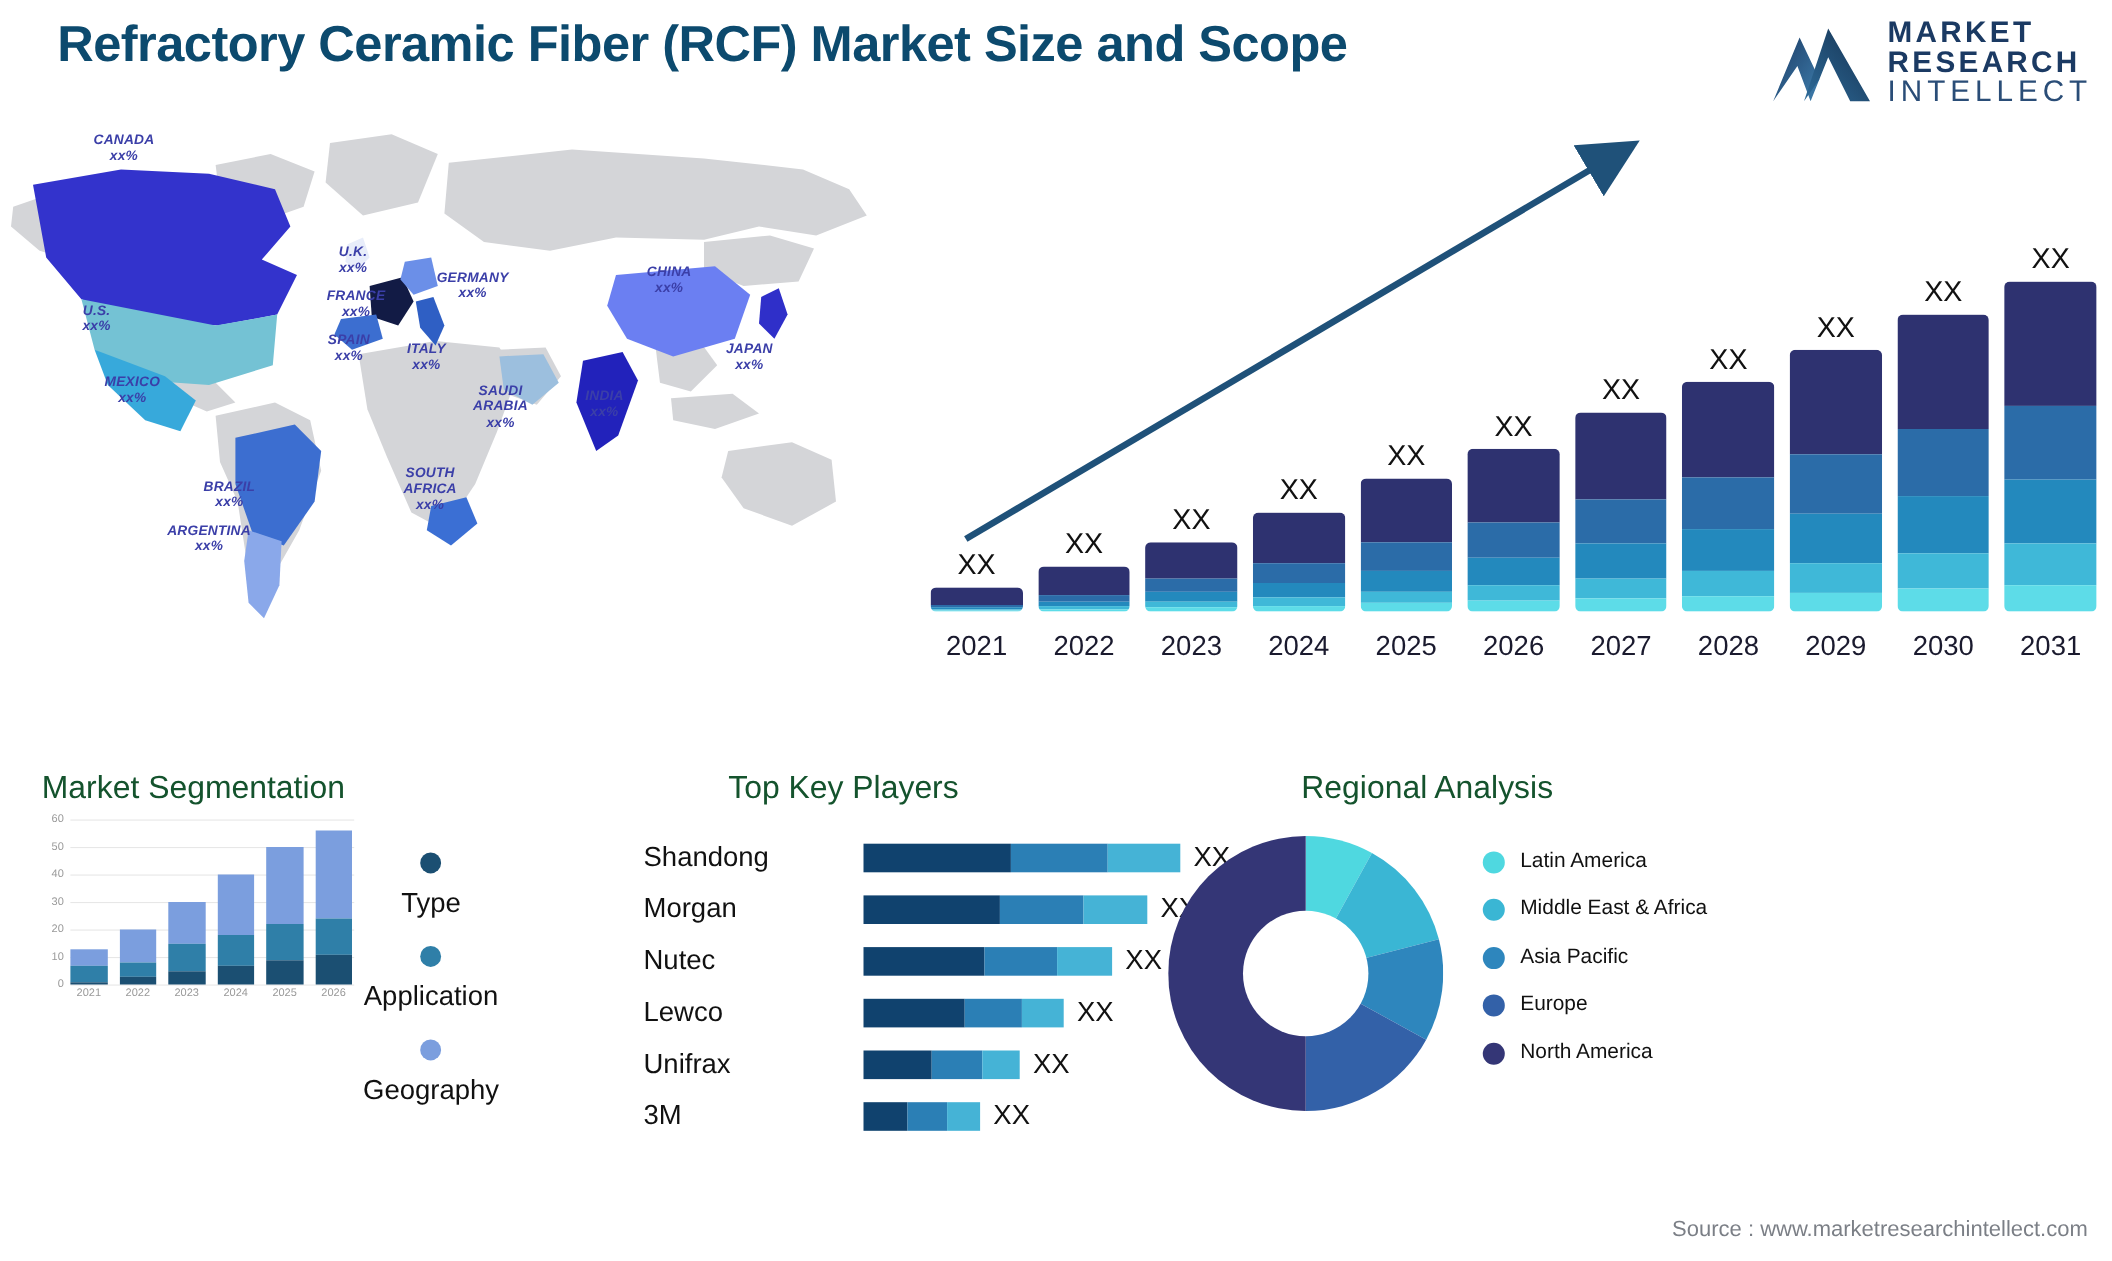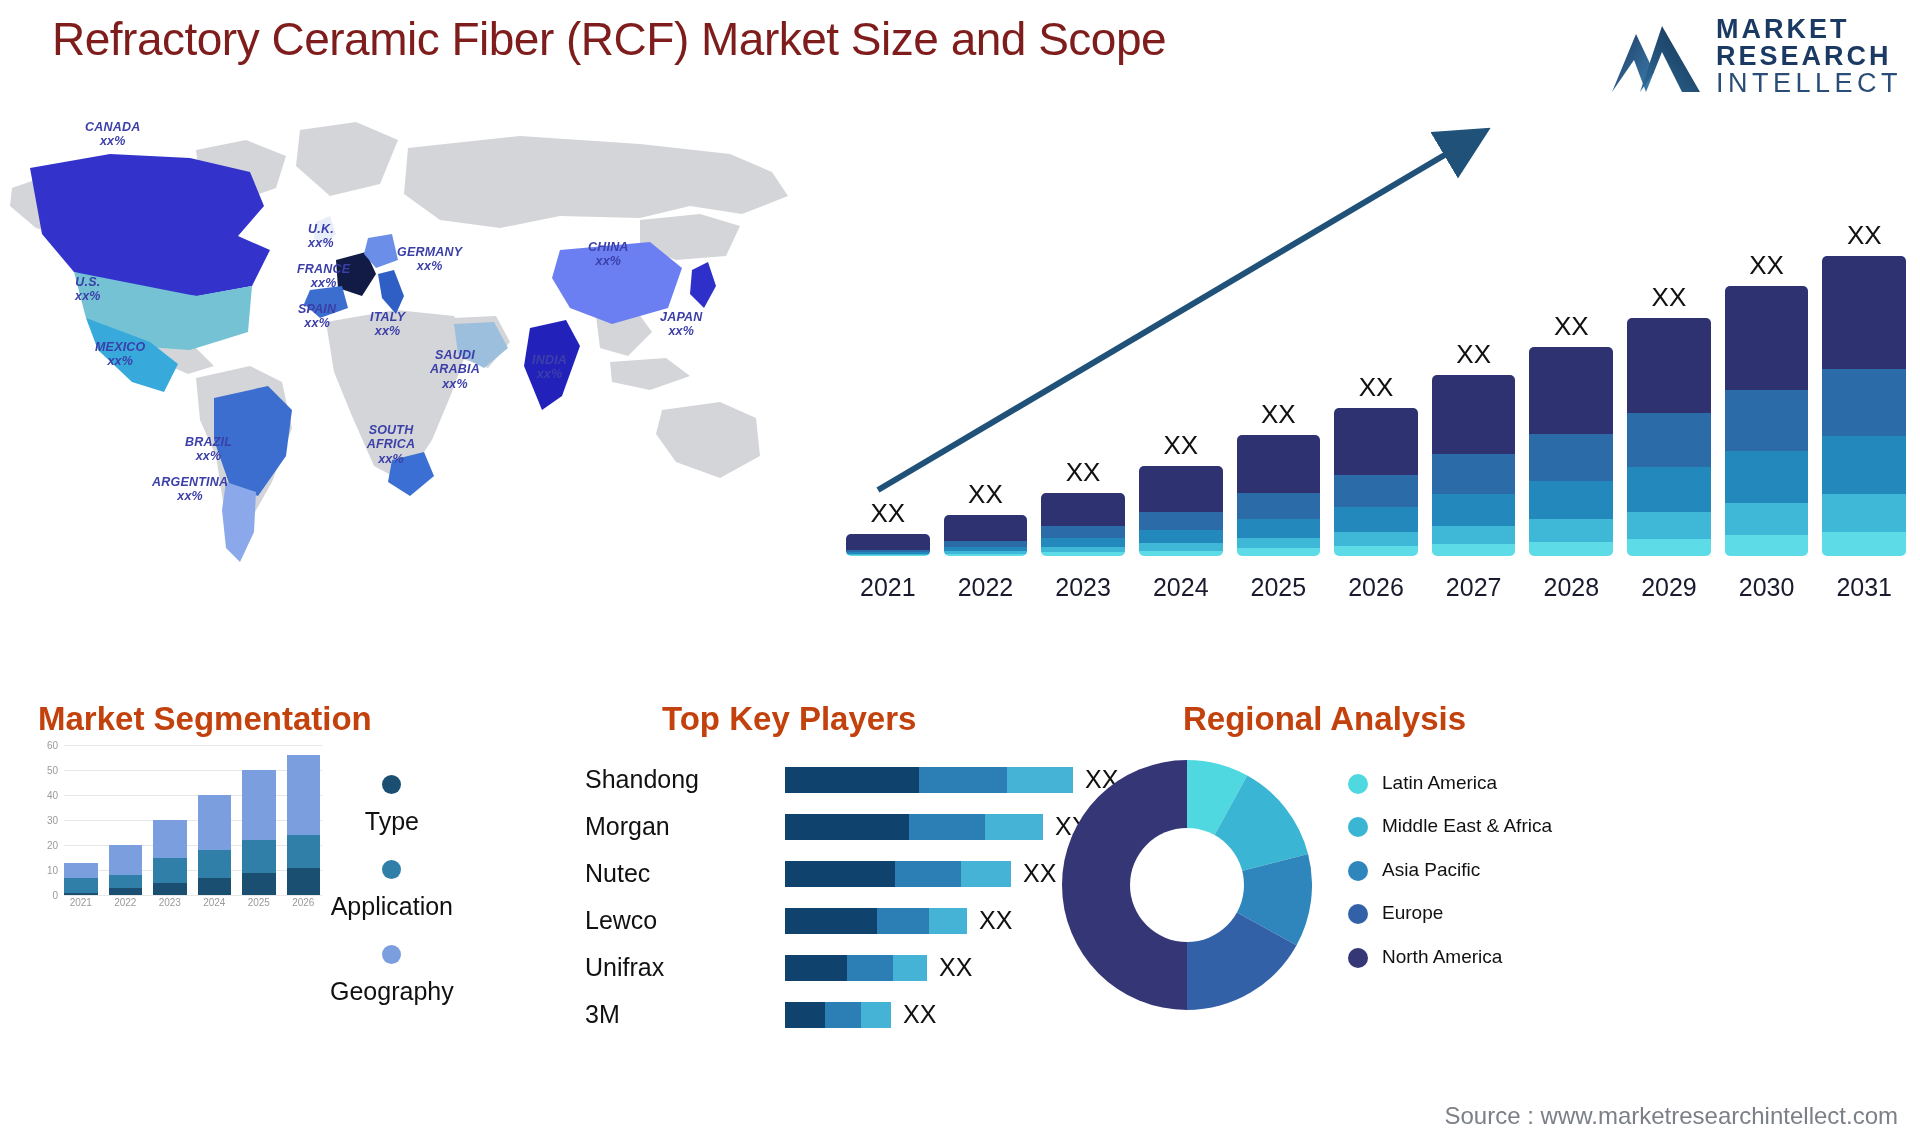--- a/index.html
+++ b/index.html
@@ -9,22 +9,22 @@
     font-family:"Liberation Sans", sans-serif;
     color:#111;
     position:relative;
     overflow:hidden;
   }
   .page{position:relative;width:1920px;height:1146px;}
 
   
   #main-title{
     position:absolute;left:52px;top:12px;
-    font-size:46px;font-weight:400;letter-spacing:-0.5px;
-    color:#7f1d1d;white-space:nowrap;
+    font-size:46px;font-weight:700;letter-spacing:-0.5px;
+    color:#0c4a6e;white-space:nowrap;
   }
   #logo{
     position:absolute;right:18px;top:16px;
     display:flex;align-items:center;gap:14px;
   }
   .logo-text{display:flex;flex-direction:column;line-height:1.0;}
   .logo-l1,.logo-l2{font-size:27px;font-weight:bold;color:#1b3a63;letter-spacing:3px;}
   .logo-l3{font-size:27px;font-weight:300;color:#2a4d77;letter-spacing:4.5px;}
 
   
@@ -43,21 +43,21 @@
           display:flex;align-items:flex-end;gap:14px;}
   .g-col{flex:1;display:flex;flex-direction:column;align-items:center;justify-content:flex-end;height:100%;}
   .g-val{font-size:26px;color:#111;margin-bottom:5px;font-weight:400;}
   .g-stack{width:100%;display:flex;flex-direction:column;border-radius:5px;overflow:hidden;}
   .g-seg{width:100%;}
   .g-years{position:absolute;left:16px;bottom:16px;width:1060px;display:flex;gap:14px;}
   .g-year{flex:1;text-align:center;font-size:25px;color:#1a1a2e;}
   #growth-arrow{position:absolute;left:0;top:0;width:1090px;height:500px;pointer-events:none;}
 
   
-  .sec-title{position:absolute;font-size:33px;font-weight:700;color:#c2410c;}
+  .sec-title{position:absolute;font-size:29px;font-weight:400;color:#14532d;}
   #seg-title{left:38px;top:700px;}
   #players-title{left:662px;top:700px;}
   #regional-title{left:1183px;top:700px;}
 
   
   #seg-chart{position:absolute;left:22px;top:745px;width:300px;height:168px;}
   .seg-grid{position:absolute;left:42px;top:0;right:0;height:150px;}
   .seg-gridline{position:absolute;left:0;right:0;height:1px;background:#e7e7e7;}
   .seg-ytick{position:absolute;right:calc(100% + 6px);font-size:10px;color:#9a9a9a;transform:translateY(-50%);}
   .seg-bars{position:absolute;left:42px;top:0;right:2px;height:150px;display:flex;align-items:flex-end;gap:11px;}
@@ -79,21 +79,21 @@
   .kp-val{font-size:25px;color:#111;margin-left:12px;}
 
   
   #donut{position:absolute;left:1062px;top:760px;width:250px;height:250px;}
   #regional-legend{position:absolute;left:1348px;top:772px;}
   .rl-row{display:flex;align-items:flex-start;gap:14px;margin-bottom:21px;}
   .rl-dot{width:20px;height:20px;border-radius:50%;flex:none;margin-top:2px;}
   .rl-lbl{font-size:19px;color:#111;line-height:1.18;max-width:200px;}
 
   
-  #source{position:absolute;right:22px;bottom:16px;font-size:24px;color:#7b7f86;}
+  #source{position:absolute;right:22px;bottom:16px;font-size:20px;color:#7b7f86;}
 </style>
 </head>
 <body>
 
 <div class="page">
 
   <div id="main-title">Refractory Ceramic Fiber (RCF) Market Size and Scope</div>
 
   <div id="logo">
     <svg width="92" height="74" viewBox="0 0 92 74">

